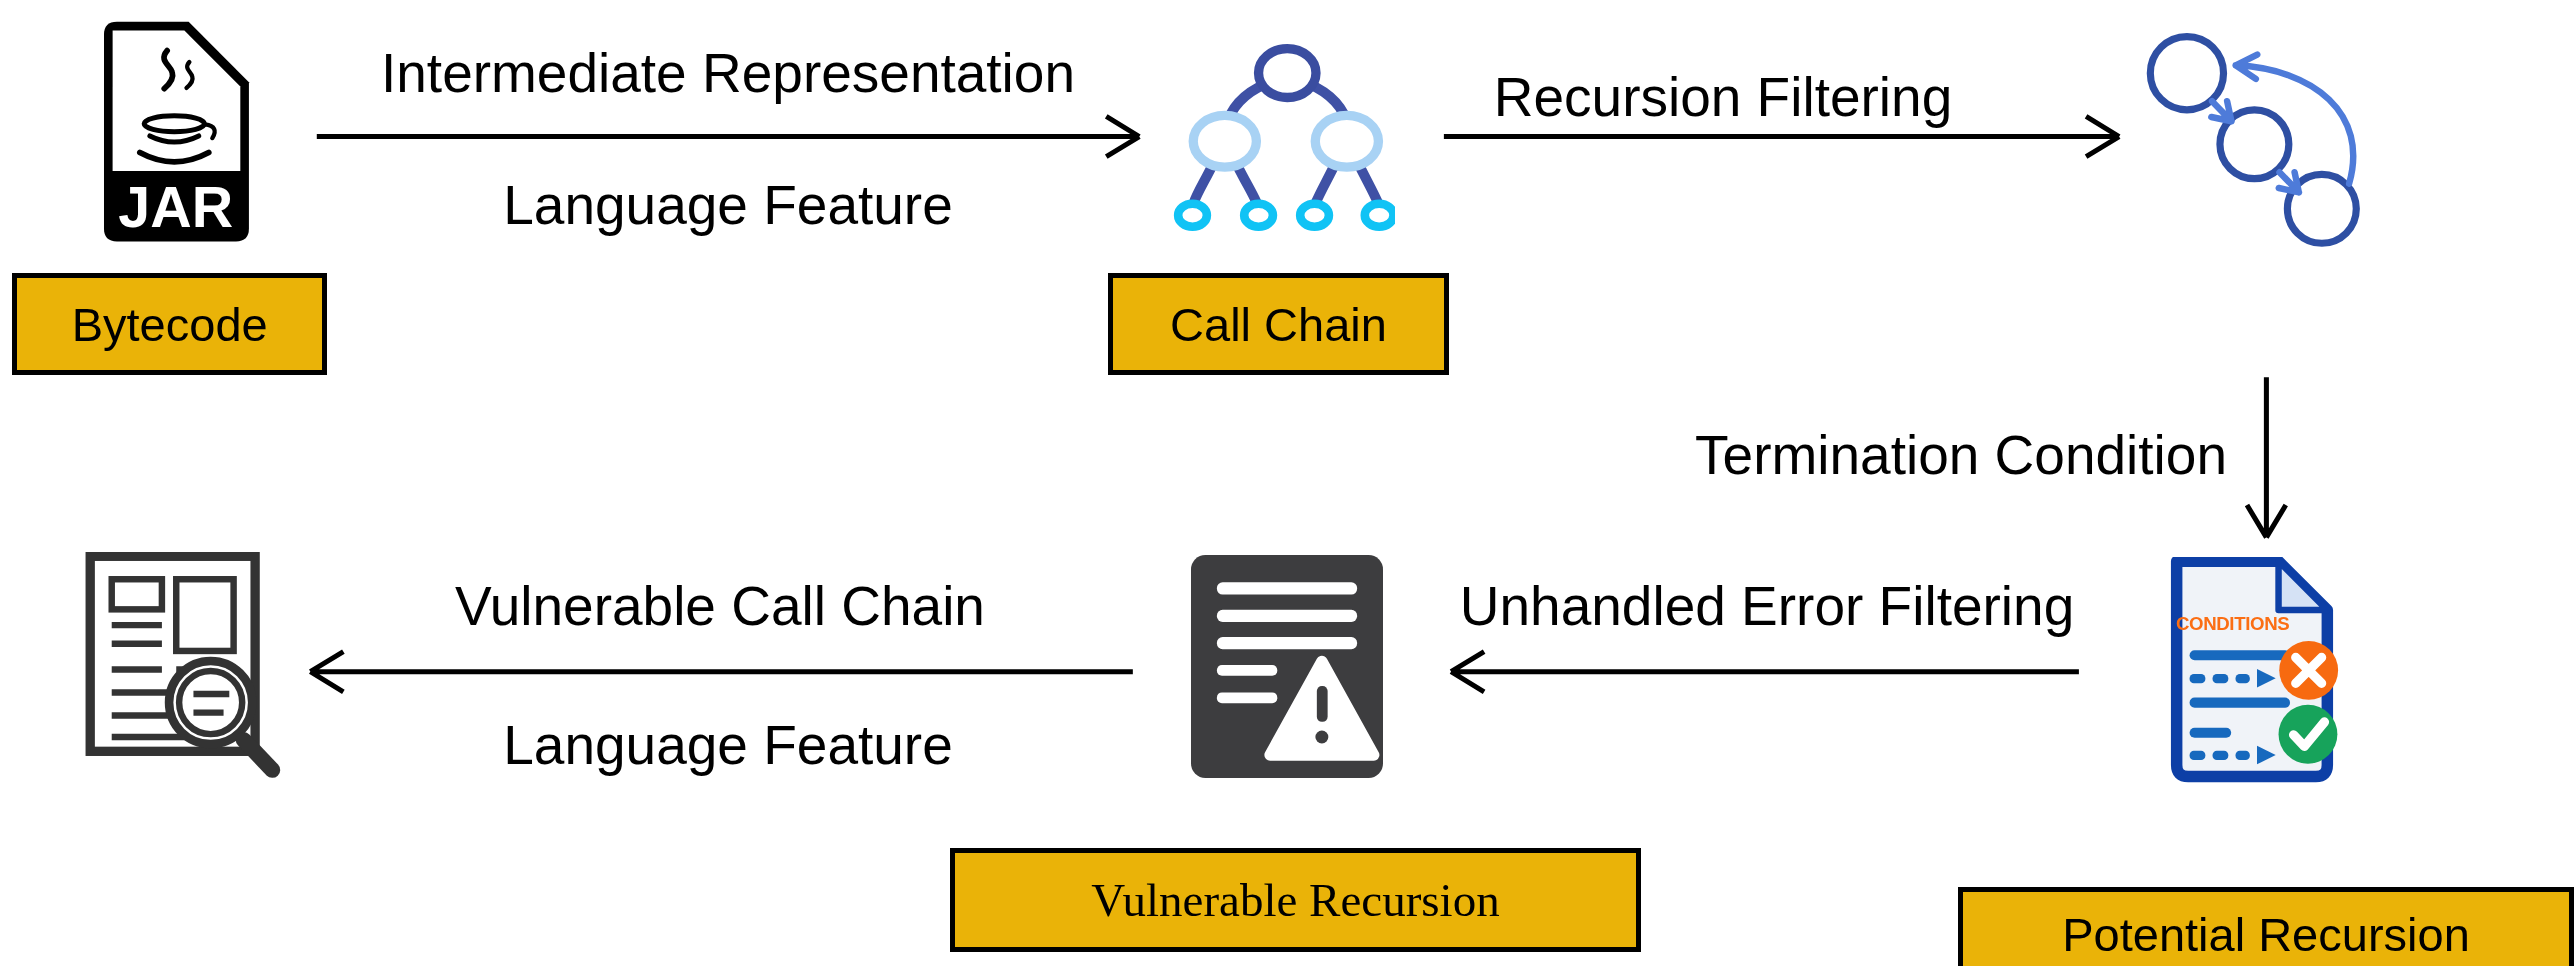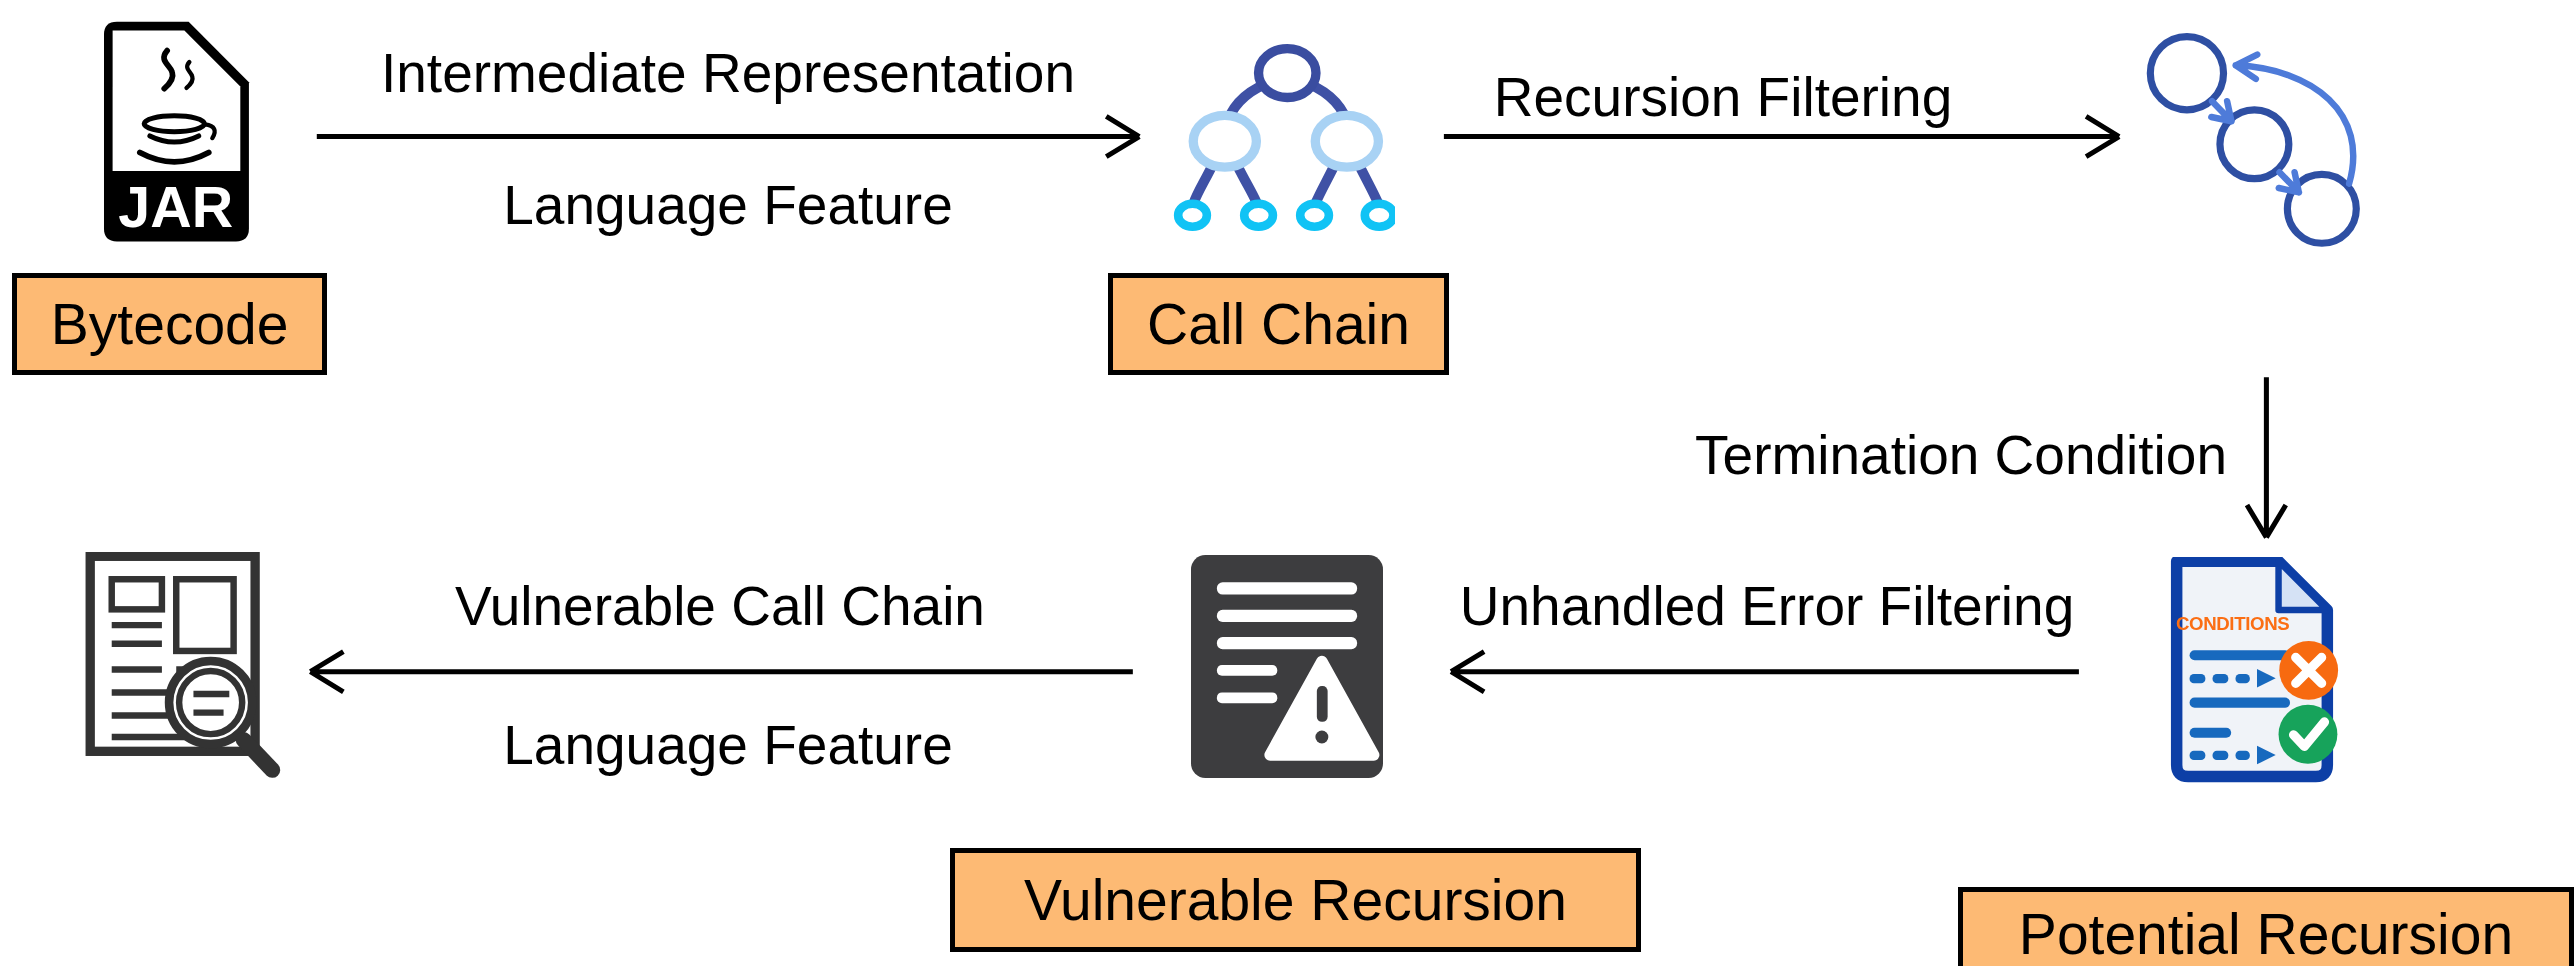--- a/index.html
+++ b/index.html
@@ -2,24 +2,24 @@
 <html style="--c-text: #000000; --c-arrow: #000000; --c-box-border: #000000; --c-tree-edge: #3F51A5; --c-tree-root: #3A4DA0; --c-tree-mid: #A8D2F4; --c-tree-leaf: #10C3F5; --c-recursion-node: #2E4FA3; --c-recursion-arrow: #4E7BD9; --c-conditions-frame: #0D3FA6; --c-conditions-page: #F0F3F8; --c-conditions-fold: #D5E2F5; --c-conditions-line: #1769BE; --c-conditions-accent: #FB6E14; --c-badge-cross: #F76A10; --c-badge-check: #17A35B; --c-warning-doc: #3D3D3F; --c-payload-stroke: #333333;font-size:11.5px"><head>
 <meta charset="utf-8">
 <style>
   html,body{margin:0;padding:0;background:#fff;}
   .canvas{
     position:relative; width:2576px; height:967px; background:#ffffff;
     font-family:"Liberation Sans", sans-serif; color:var(--c-text,#000);
     overflow:hidden;
   }
   .node-box{
-    position:absolute; box-sizing:border-box; background:#fdba74;
+    position:absolute; box-sizing:border-box; background:#eab308;
     border:5px solid var(--c-box-border,#000);
     display:flex; align-items:center; justify-content:center;
-    font-size:57px; line-height:1; white-space:nowrap;
+    font-size:47px; line-height:1; white-space:nowrap;
   }
   .edge-label{
     position:absolute; font-size:55px; line-height:1;
     text-align:center; white-space:nowrap;
   }
   .edge-label.right-align{text-align:right;}
   .icon{position:absolute;}
   
   .flow{stroke:var(--c-arrow,#000); stroke-width:7; fill:none;}
   
@@ -165,17 +165,17 @@
   <div class="edge-label" style="left:297px;top:46px;width:862px;">Intermediate Representation</div>
   <div class="edge-label" style="left:297px;top:178px;width:862px;">Language Feature</div>
   <div class="edge-label" style="left:1292px;top:46px;width:862px;margin-top:24px;">Recursion Filtering</div>
   <div class="edge-label right-align" style="left:1509px;top:428px;width:718px;">Termination Condition</div>
   <div class="edge-label" style="left:1336px;top:579px;width:862px;">Unhandled Error Filtering</div>
   <div class="edge-label" style="left:289px;top:579px;width:862px;">Vulnerable Call Chain</div>
   <div class="edge-label" style="left:297px;top:718px;width:862px;">Language Feature</div>
 
   <div class="node-box" style="left:12.2px;top:273px;width:315px;height:102px;">Bytecode</div>
   <div class="node-box" style="left:1108px;top:273px;width:341px;height:102px;">Call Chain</div>
-  <div class="node-box" style="left:950px;top:848px;width:691px;height:104px;">Vulnerable Recursion</div>
+  <div class="node-box" style="left:950px;top:848px;width:691px;height:104px;font-family:Liberation Serif, serif;">Vulnerable Recursion</div>
   <div class="node-box" style="left:1958px;top:887px;width:616px;height:95px;text-align:right;">Potential Recursion</div>
 
 </div>
 
 
 </body></html>

